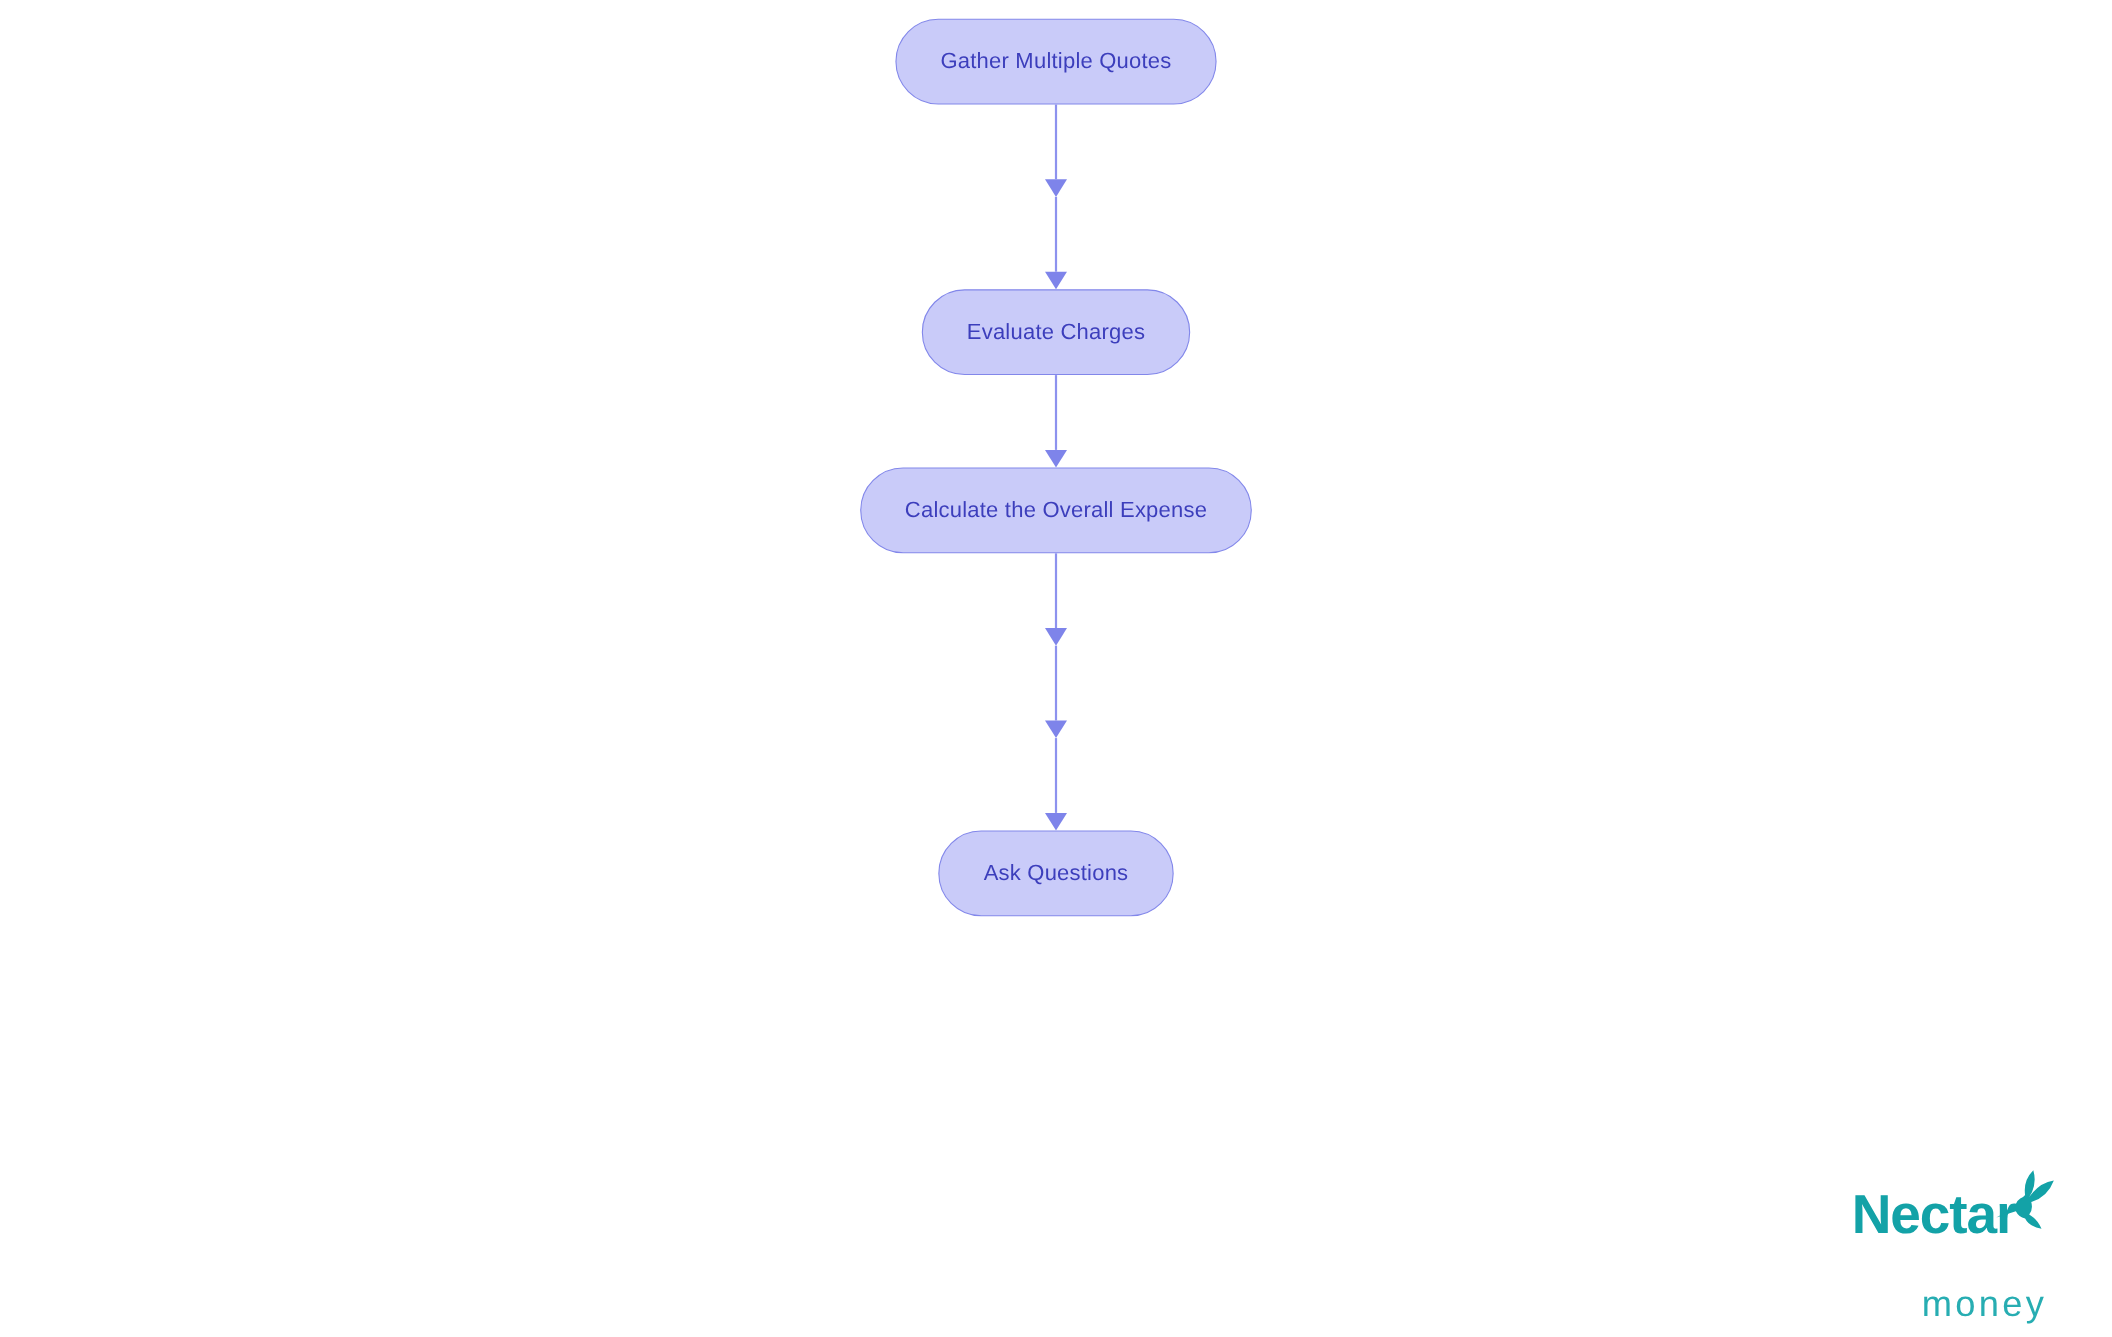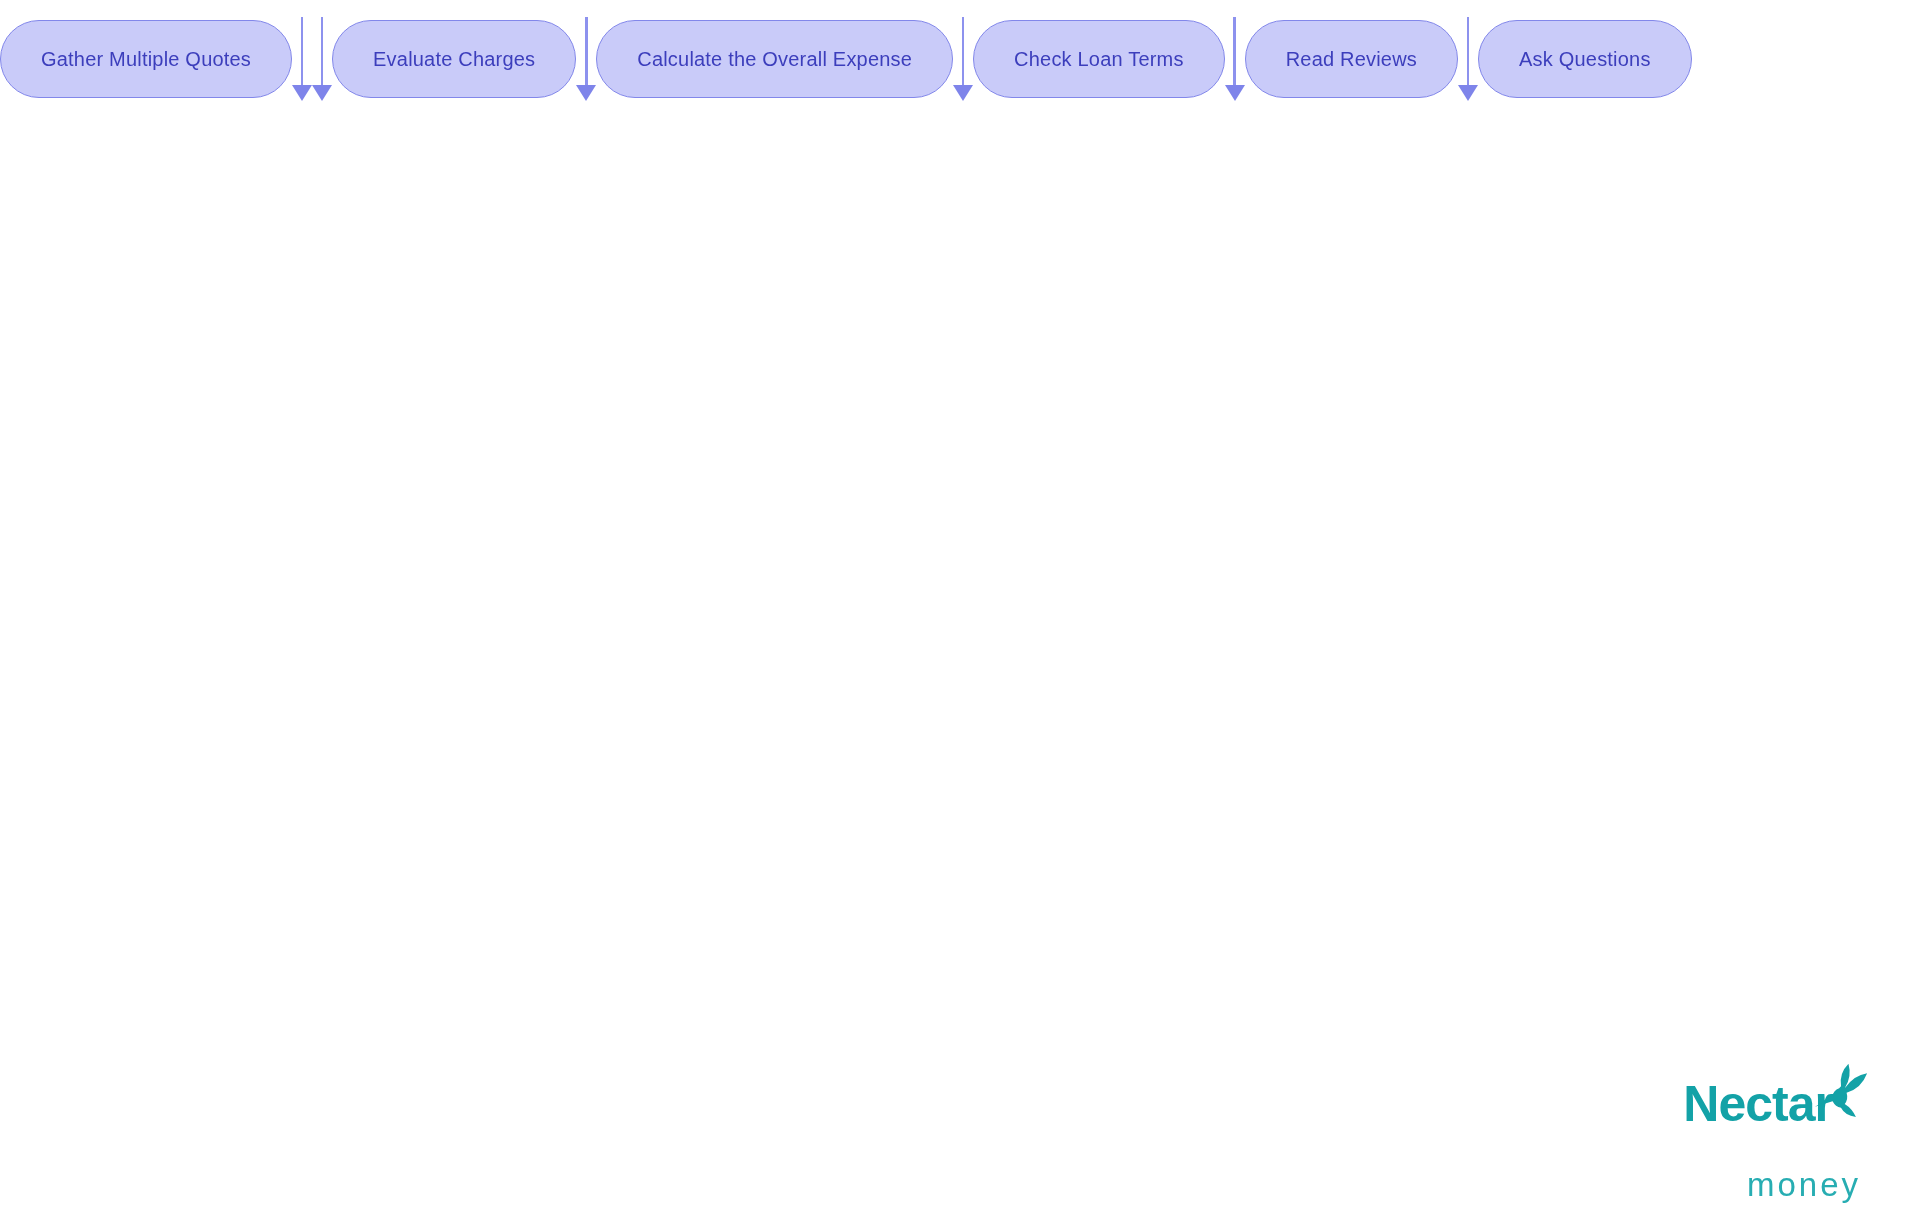--- a/index.html
+++ b/index.html
@@ -20,20 +20,21 @@
     font-family: "Liberation Sans", sans-serif;
     overflow: hidden;
     position: relative;
   }
   .flowchart {
     position: absolute;
     top: 17px;
     left: 0;
     right: 0;
     display: flex;
+    flex-direction: column;
     align-items: center;
   }
   .flow-node {
     height: 78px;
     padding: 0 40px;
     border-radius: 39px;
     background: var(--node-fill);
     border: 1.5px solid var(--node-border);
     color: var(--node-text);
     font-size: 20px;
@@ -109,26 +110,24 @@
     <div class="flow-node">Evaluate Charges</div>
     <div class="arrow">
       <div class="arrow-line"></div>
       <div class="arrow-head"></div>
     </div>
     <div class="flow-node">Calculate the Overall Expense</div>
     <div class="arrow">
       <div class="arrow-line"></div>
       <div class="arrow-head"></div>
     </div>
-    <div class="flow-node">Check Loan Terms</div>
     <div class="arrow">
       <div class="arrow-line"></div>
       <div class="arrow-head"></div>
     </div>
-    <div class="flow-node">Read Reviews</div>
     <div class="arrow">
       <div class="arrow-line"></div>
       <div class="arrow-head"></div>
     </div>
     <div class="flow-node">Ask Questions</div>
   </div>
 
 <div class="logo">
   <span class="logo-nectar">Nectar</span>
   <svg class="logo-bird" viewBox="0 0 60 60" xmlns="http://www.w3.org/2000/svg">

